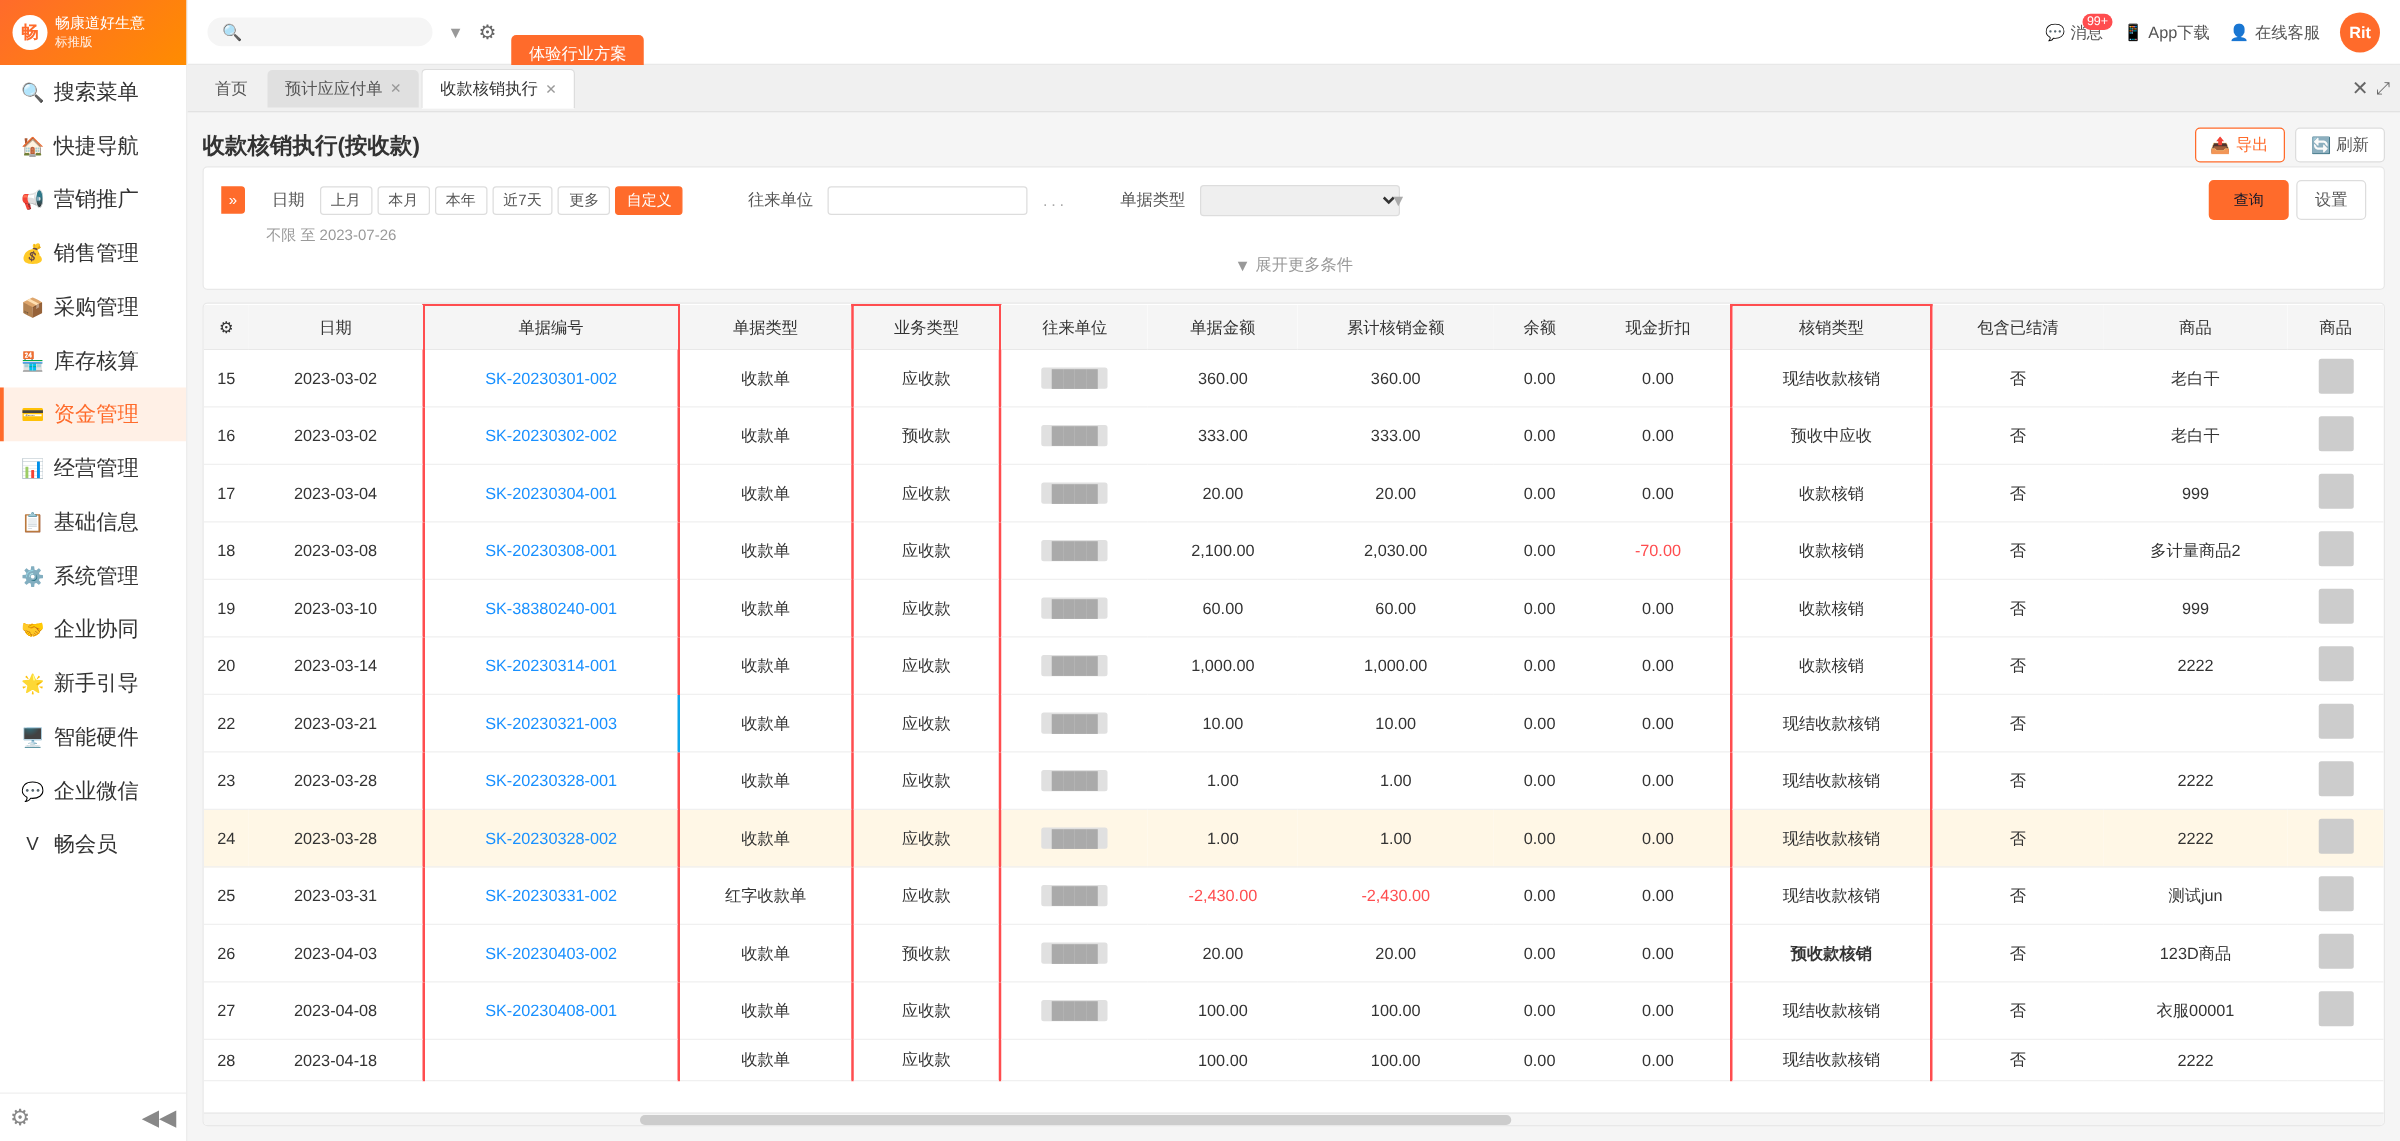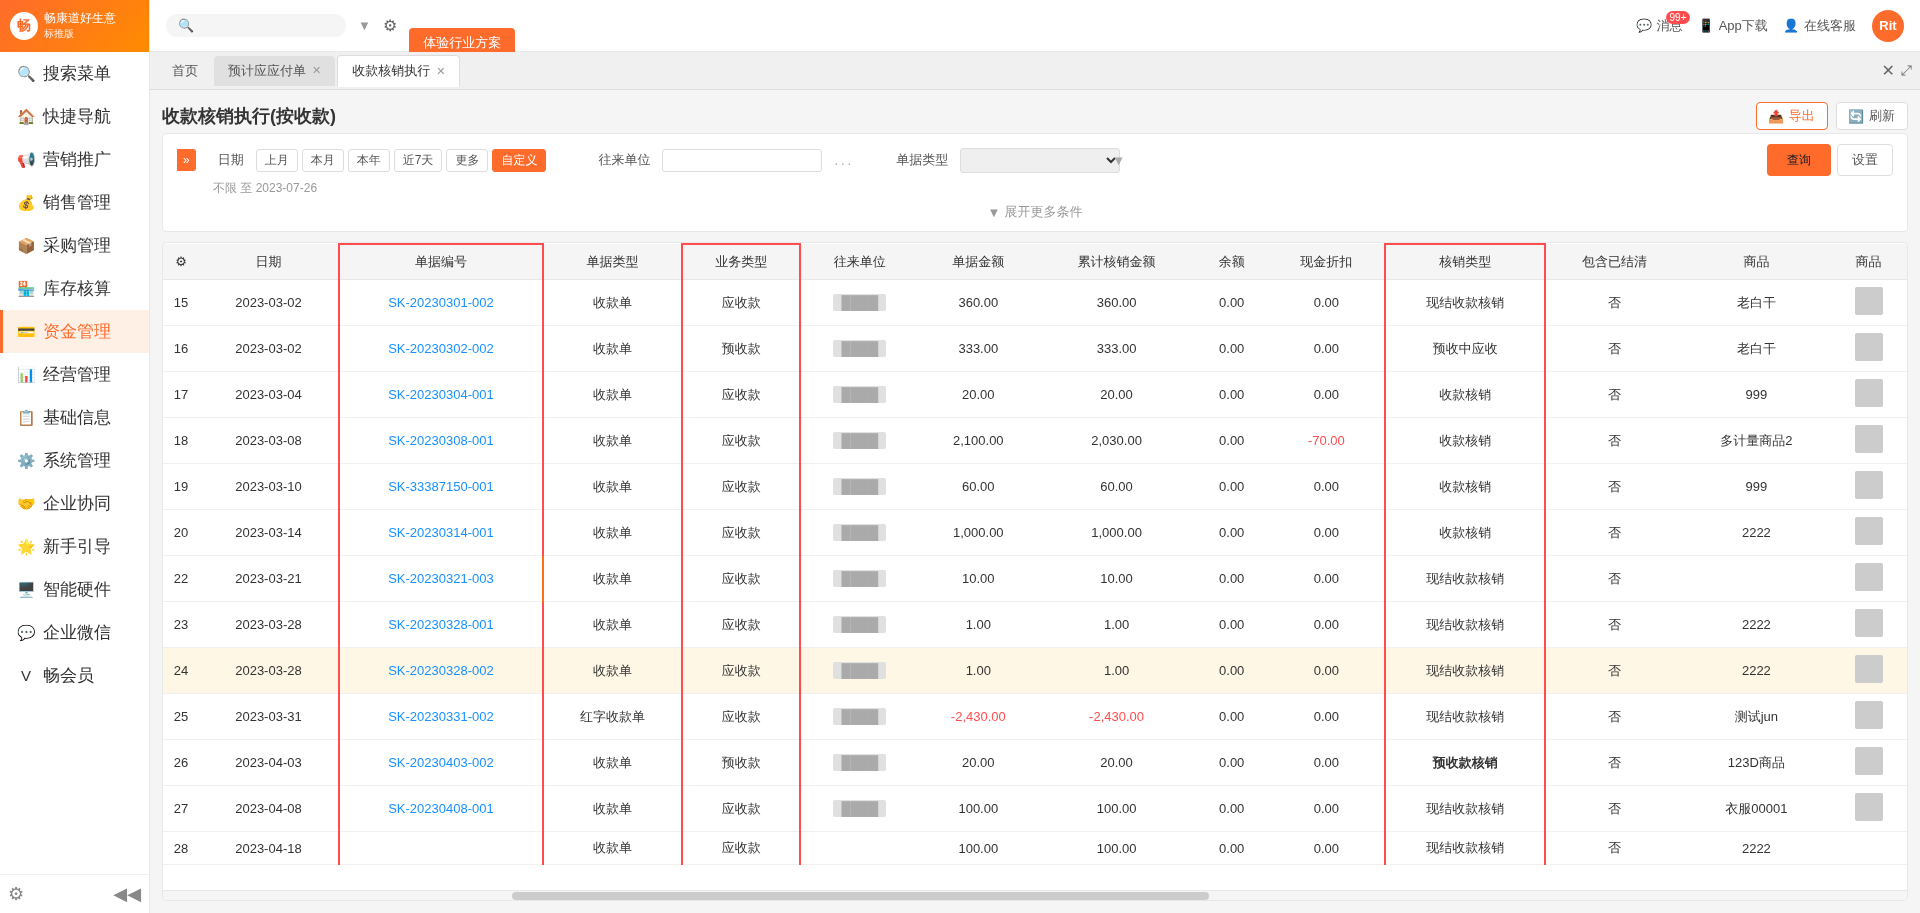--- a/index.html
+++ b/index.html
@@ -464,21 +464,21 @@
     <td>0.00</td>
     <td class="negative">-70.00</td>
     <td style="border-left:2px solid #ff4d4f;border-right:2px solid #ff4d4f;">收款核销</td>
     <td>否</td>
     <td>多计量商品2</td>
     <td><span style="display:inline-block;width:28px;height:28px;background:#ccc;border-radius:2px;"></span></td>
   </tr>
               <tr>
     <td>19</td>
     <td>2023-03-10</td>
-    <td style="border-left:2px solid #ff4d4f;border-right:2px solid #ff4d4f;"><a class="link-text">SK-33387150-001</a></td>
+    <td style="border-left:2px solid #ff4d4f;border-right:2px solid #ff4d4f;"><a class="link-text">SK-38380240-001</a></td>
     <td>收款单</td>
     <td style="border-left:2px solid #ff4d4f;border-right:2px solid #ff4d4f;">应收款</td>
     <td><span style="background:#e0e0e0;border-radius:2px;padding:1px 8px;color:#aaa;">████</span></td>
     <td class="">60.00</td>
     <td class="">60.00</td>
     <td>0.00</td>
     <td class="">0.00</td>
     <td style="border-left:2px solid #ff4d4f;border-right:2px solid #ff4d4f;">收款核销</td>
     <td>否</td>
     <td>999</td>
@@ -496,21 +496,21 @@
     <td>0.00</td>
     <td class="">0.00</td>
     <td style="border-left:2px solid #ff4d4f;border-right:2px solid #ff4d4f;">收款核销</td>
     <td>否</td>
     <td>2222</td>
     <td><span style="display:inline-block;width:28px;height:28px;background:#ccc;border-radius:2px;"></span></td>
   </tr>
               <tr>
     <td>22</td>
     <td>2023-03-21</td>
-    <td style="border-left:2px solid #ff4d4f;border-right:2px solid #f97316;"><a class="link-text">SK-20230321-003</a></td>
+    <td style="border-left:2px solid #ff4d4f;border-right:2px solid #0ea5e9;"><a class="link-text">SK-20230321-003</a></td>
     <td>收款单</td>
     <td style="border-left:2px solid #ff4d4f;border-right:2px solid #ff4d4f;">应收款</td>
     <td><span style="background:#e0e0e0;border-radius:2px;padding:1px 8px;color:#aaa;">████</span></td>
     <td class="">10.00</td>
     <td class="">10.00</td>
     <td>0.00</td>
     <td class="">0.00</td>
     <td style="border-left:2px solid #ff4d4f;border-right:2px solid #ff4d4f;">现结收款核销</td>
     <td>否</td>
     <td></td>

